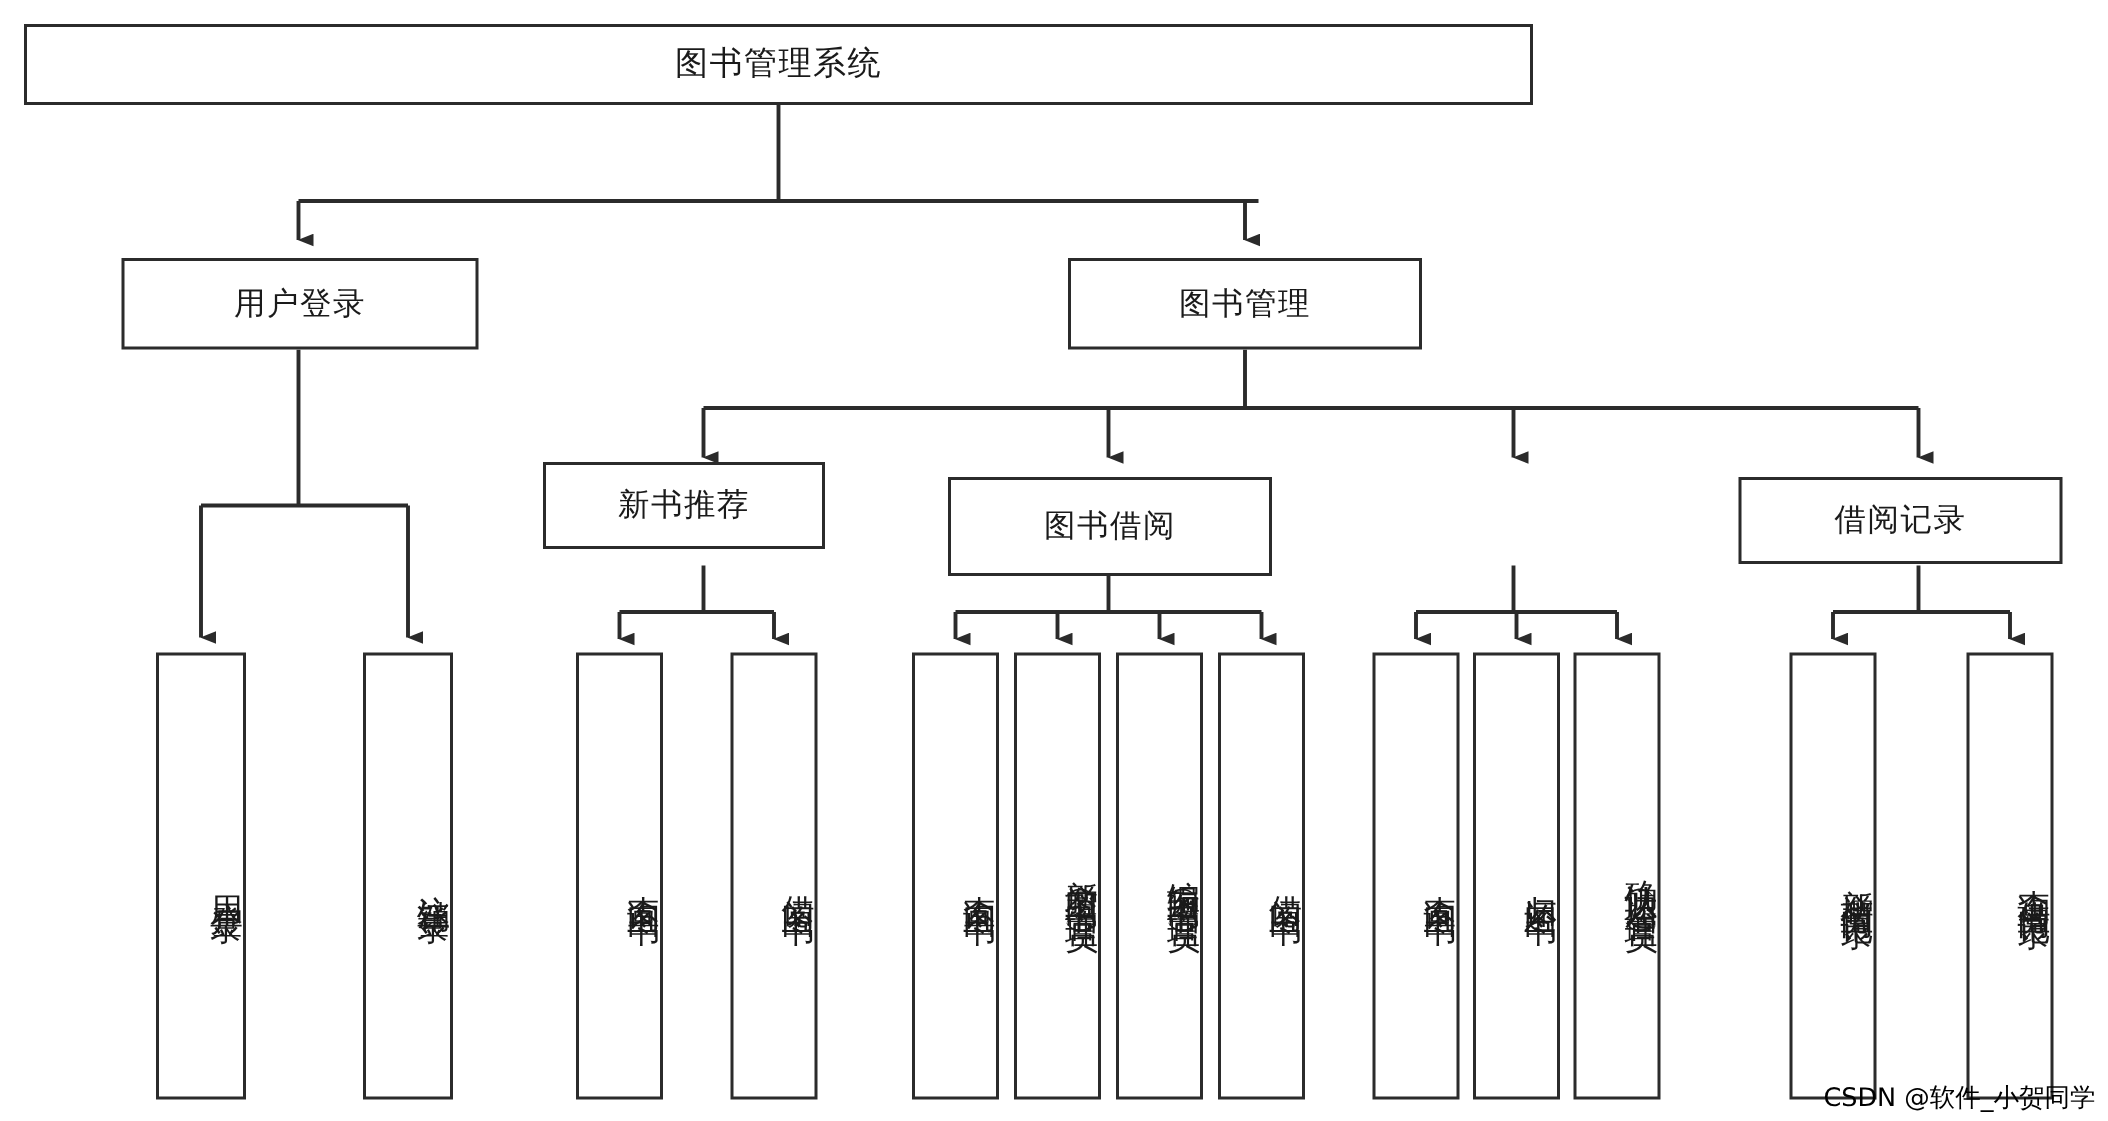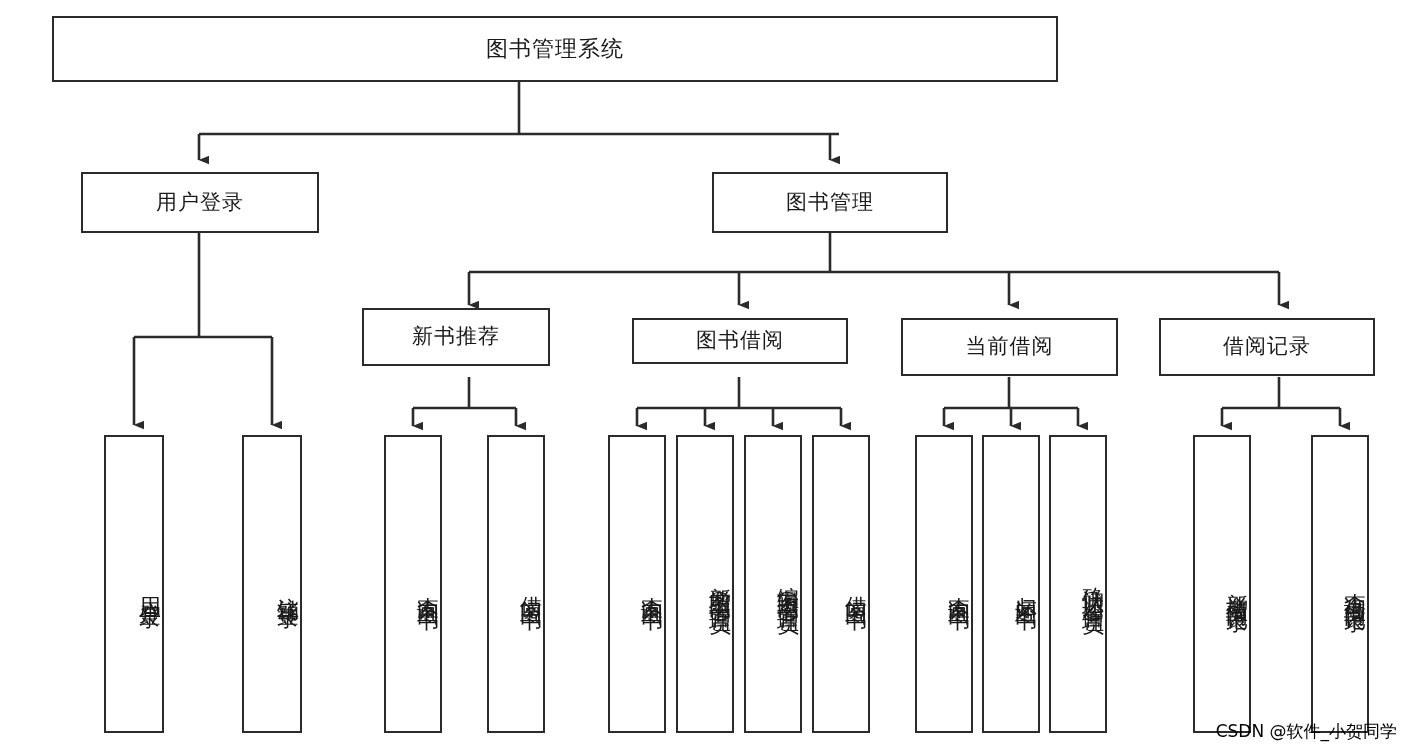--- a/index.html
+++ b/index.html
@@ -116,39 +116,36 @@
       <path d="M1011,408 L1011,426" marker-end="url(#arrowhead)"></path>
       <path d="M1078,408 L1078,426" marker-end="url(#arrowhead)"></path>
 
       <path d="M1279,377 L1279,408"></path>
       <path d="M1222,408 L1340,408"></path>
       <path d="M1222,408 L1222,426" marker-end="url(#arrowhead)"></path>
       <path d="M1340,408 L1340,426" marker-end="url(#arrowhead)"></path>
     </g>
   </svg>
 
-  <div class="node node-h node-root" style="left:16px; top:16px; width:1006px; height:66px;margin-left:36px;">
+  <div class="node node-h node-root" style="left:16px; top:16px; width:1006px; height:54px;">
     <span>图书管理系统</span>
   </div>
 
   <div class="node node-h" style="left:81px; top:172px; width:238px; height:61px;">
     <span>用户登录</span>
   </div>
   <div class="node node-h" style="left:712px; top:172px; width:236px; height:61px;">
     <span>图书管理</span>
   </div>
 
   <div class="node node-h" style="left:362px; top:308px; width:188px; height:58px;">
     <span>新书推荐</span>
   </div>
-  <div class="node node-h" style="left:632px; top:318px; width:216px; height:46px;">
+  <div class="node node-h" style="left:632px; top:318px; width:216px; height:66px;">
     <span>图书借阅</span>
-  </div>
-  <div class="node node-h" style="left:901px; top:318px; width:217px; height:58px;">
-    <span>当前借阅</span>
   </div>
   <div class="node node-h" style="left:1159px; top:318px; width:216px; height:58px;">
     <span>借阅记录</span>
   </div>
 
   <div class="node node-v" style="left:104px; top:435px; width:60px; height:298px;">
     <span>用户登录</span>
   </div>
   <div class="node node-v" style="left:242px; top:435px; width:60px; height:298px;">
     <span>注销登录</span>

